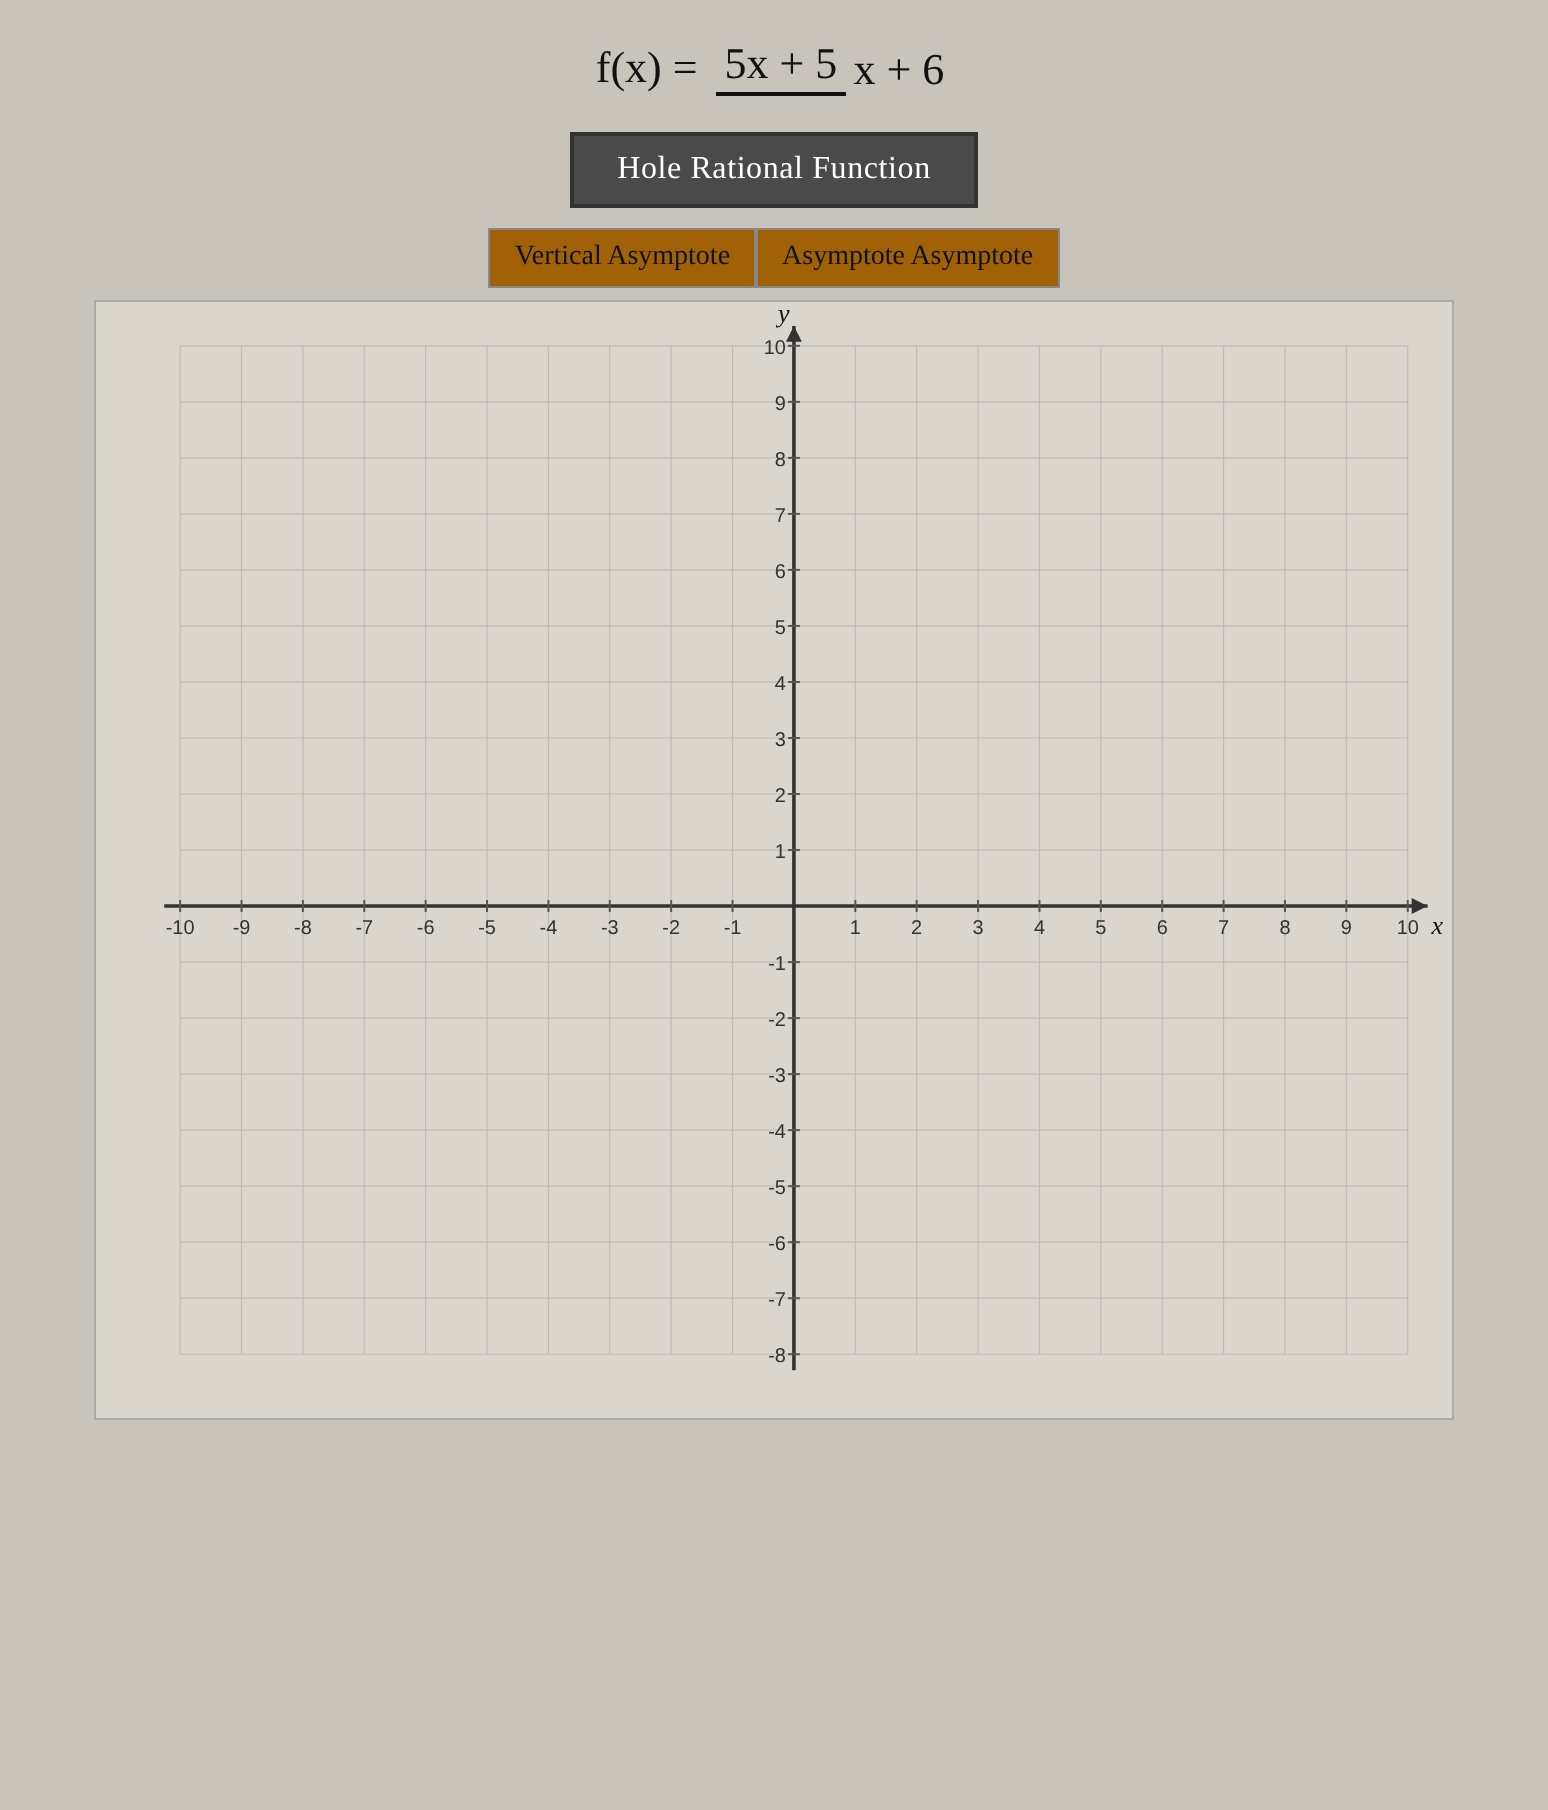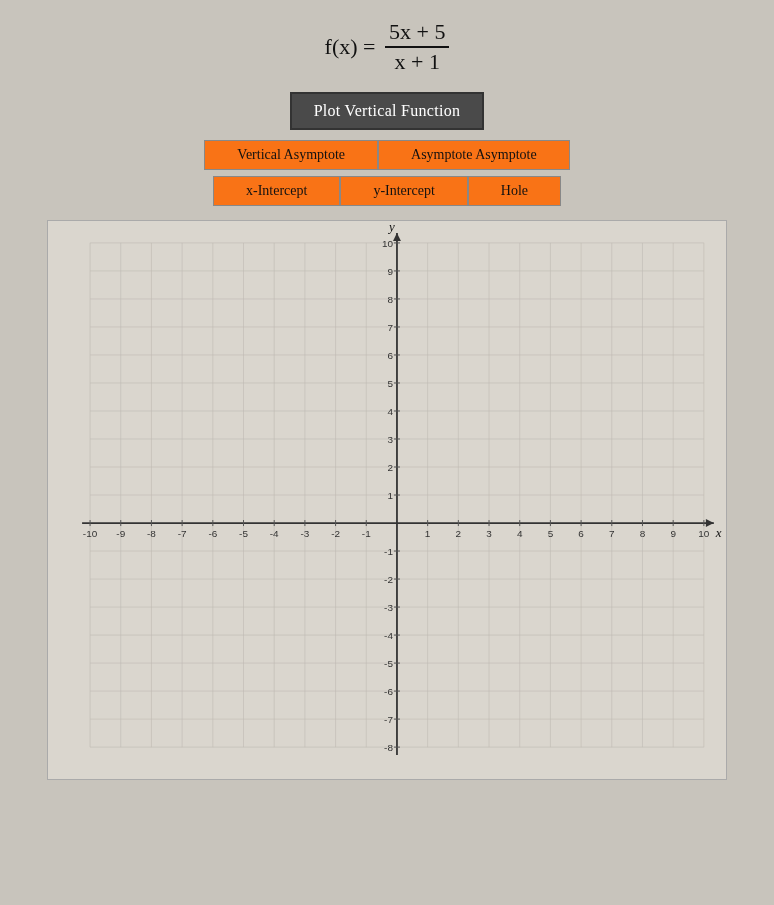--- a/index.html
+++ b/index.html
@@ -28,21 +28,21 @@
     .function-display {
       text-align: center;
       margin-bottom: 18px;
       font-size: 22px;
       color: #111;
       line-height: 1.1;
     }
 
     .fraction {
       display: inline-flex;
-      flex-direction: column;
+      flex-direction: row;
       align-items: center;
       vertical-align: middle;
       margin-left: 4px;
     }
 
     .fraction .numerator {
       border-bottom: 2px solid #111;
       padding: 0 4px 2px 4px;
       font-size: 22px;
     }
@@ -75,24 +75,24 @@
       margin-bottom: 6px;
     }
 
     .buttons-row-2 {
       display: flex;
       gap: 0;
       margin-bottom: 14px;
     }
 
     .feature-btn {
-      background: #f97316;
+      background: #a16207;
       color: #111;
       border: 1.5px solid #888;
-      padding: 6px 32px;
+      padding: 6px 12px;
       font-size: 14px;
       font-family: Georgia, serif;
       cursor: pointer;
     }
 
     .instruction {
       font-size: 17px;
       color: #111;
       margin-bottom: 10px;
       font-style: italic;
@@ -118,36 +118,31 @@
   </style>
 </head>
 <body>
 
 <div class="container">
 
   <div class="function-display">
     <span class="fx-label">f(x) =</span>
     <span class="fraction">
       <span class="numerator">5x + 5</span>
-      <span class="denominator">x + 1</span>
+      <span class="denominator">x + 6</span>
     </span>
   </div>
 
-  <button class="plot-button">Plot Vertical Function</button>
+  <button class="plot-button">Hole Rational Function</button>
 
   <div class="buttons-row-1">
     <button class="feature-btn">Vertical Asymptote</button>
     <button class="feature-btn">Asymptote Asymptote</button>
   </div>
 
-  <div class="buttons-row-2">
-    <button class="feature-btn">x-Intercept</button>
-    <button class="feature-btn">y-Intercept</button>
-    <button class="feature-btn">Hole</button>
-  </div>
 
 
   <div class="graph-area">
     <div class="graph-inner">
       <svg class="graph-svg" viewBox="0 0 680 560" xmlns="http://www.w3.org/2000/svg">
         <rect width="680" height="560" fill="#dad6ce"></rect>
 
         <g stroke="#bbb" stroke-width="0.7">
           
           

